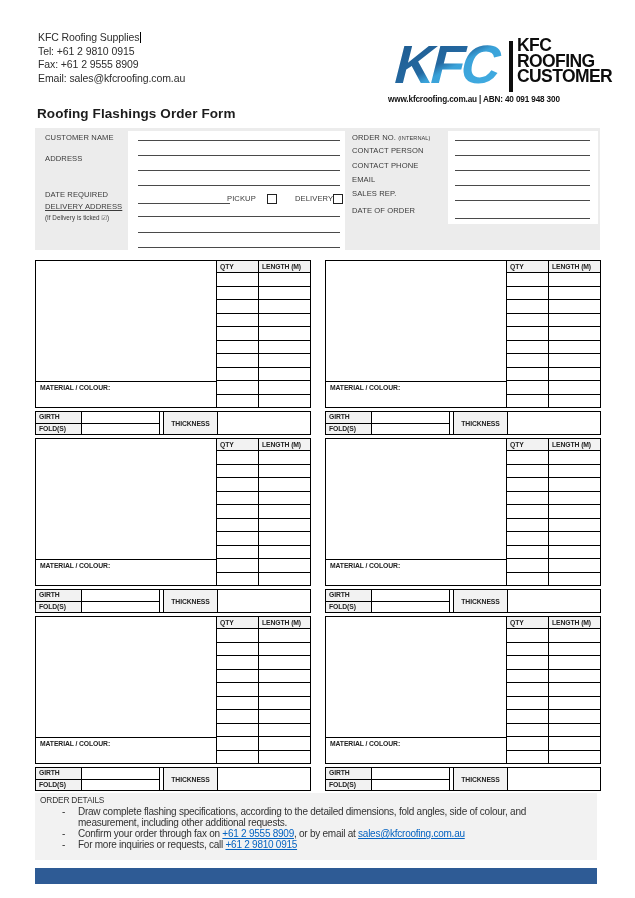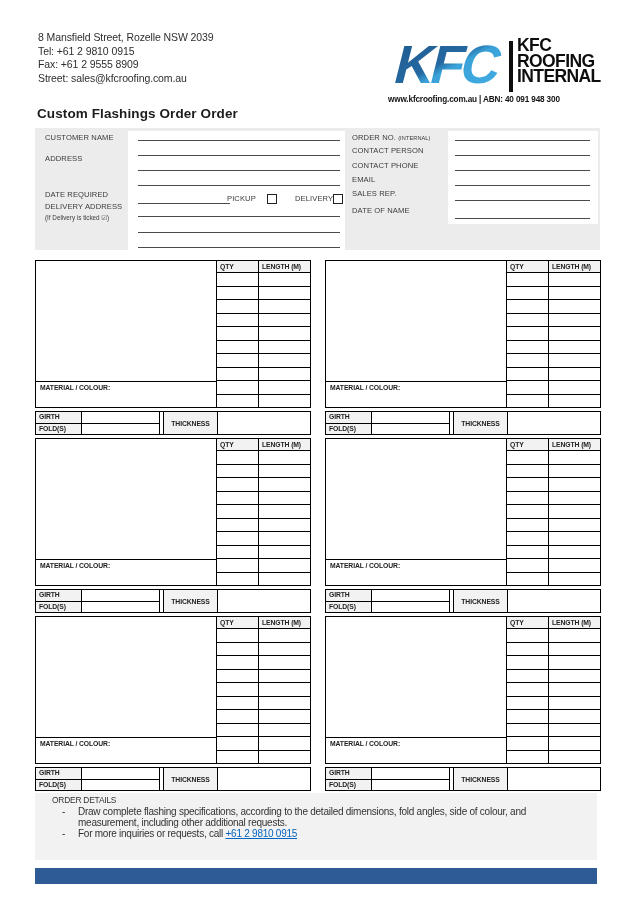--- a/index.html
+++ b/index.html
@@ -39,36 +39,36 @@
   .g-row{position:absolute;left:0;width:124px;height:11px;display:flex;}
   .g-row.r1{top:0;border-bottom:1px solid #000;}
   .g-row.r2{top:12px;height:10px;}
   .g-label{width:46px;background:#f2f2f2;font-size:6.8px;font-weight:bold;line-height:10px;padding-left:3px;border-right:1px solid #000;letter-spacing:-0.1px;color:#222;box-sizing:border-box;}
   .g-value{flex:1;border-right:1px solid #000;background:#fff;}
   .thick-label{position:absolute;left:127px;top:0;width:55px;height:22px;background:#f2f2f2;border-left:1px solid #000;border-right:1px solid #000;font-size:6.8px;font-weight:bold;display:flex;align-items:center;justify-content:center;letter-spacing:-0.1px;color:#222;box-sizing:border-box;}
   .thick-value{position:absolute;left:183px;top:0;right:0;bottom:0;}
 
   
   .details-panel{left:35px;top:793px;width:562px;height:67px;background:#f2f2f2;}
-  .details-heading{position:absolute;left:5px;top:2px;font-size:8.4px;letter-spacing:-0.2px;color:#333;margin-left:12px;}
+  .details-heading{position:absolute;left:5px;top:2px;font-size:8.4px;letter-spacing:-0.2px;color:#333;}
   .bullets{position:absolute;left:25px;top:13px;width:528px;}
   .bullet{position:relative;padding-left:18px;font-size:10px;line-height:11px;letter-spacing:-0.25px;color:#333;}
   .bullet::before{content:"-";position:absolute;left:2px;top:0;}
   .lnk{color:#0563c1;text-decoration:underline;cursor:pointer;}
 
   .footer-bar{left:35px;top:868px;width:562px;height:16px;background:#2e5b95;}
 </style>
 </head>
 <body>
 
 <div class="abs company">
-  <div>8 Mansfield Street, Rozelle NSW 2039</div>
+  <div><span>KFC Roofing Supplies</span><span class="caret"></span></div>
   <div>Tel: +61 2 9810 0915</div>
   <div>Fax: +61 2 9555 8909</div>
-  <div>Street: sales@kfcroofing.com.au</div>
+  <div>Email: sales@kfcroofing.com.au</div>
 </div>
 
 <div class="abs logo-glyph">
   <svg width="122" height="60" viewBox="0 0 122 60" xmlns="http://www.w3.org/2000/svg">
     <defs>
       <linearGradient id="kfcg" x1="0" y1="0" x2="1" y2="1">
         <stop offset="0" stop-color="#1d5a8f"></stop>
         <stop offset="0.45" stop-color="#2468a0"></stop>
         <stop offset="0.55" stop-color="#3aa2d9"></stop>
         <stop offset="1" stop-color="#42aee3"></stop>
@@ -76,37 +76,37 @@
     </defs>
     <g transform="skewX(-14)">
       <text x="18" y="50" font-family="Liberation Sans, sans-serif" font-weight="bold" font-size="54" letter-spacing="-3" fill="url(#kfcg)">KFC</text>
     </g>
   </svg>
 </div>
 <div class="abs logo-bar"></div>
 <div class="abs logo-text">
   <div>KFC</div>
   <div>ROOFING</div>
-  <div>INTERNAL</div>
+  <div>CUSTOMER</div>
 </div>
 <div class="abs logo-tagline">www.kfcroofing.com.au | ABN: 40 091 948 300</div>
 
-<div class="abs page-title">Custom Flashings Order Order</div>
+<div class="abs page-title">Roofing Flashings Order Form</div>
 
 <div class="abs form-panel">
 
   <div class="wbox" style="left:93px;top:3px;width:217px;height:61px;"></div>
   <div class="wbox" style="left:93px;top:64px;width:217px;height:15px;"></div>
   <div class="wbox" style="left:93px;top:79px;width:217px;height:43px;"></div>
   <div class="wbox" style="left:413px;top:3px;width:150px;height:93px;"></div>
 
   <div class="flabel" style="left:10px;top:5px;">CUSTOMER NAME</div>
   <div class="flabel" style="left:10px;top:26px;">ADDRESS</div>
   <div class="flabel" style="left:10px;top:62px;">DATE REQUIRED</div>
-  <div class="flabel" style="left:10px;top:74px;">DELIVERY ADDRESS</div>
+  <div class="flabel" style="left:10px;top:74px;text-decoration:underline;">DELIVERY ADDRESS</div>
   <div class="fnote" style="left:10px;top:86px;">(If Delivery is ticked ☑)</div>
 
   <div class="uline" style="left:103px;top:12px;width:202px;"></div>
   <div class="uline" style="left:103px;top:27px;width:202px;"></div>
   <div class="uline" style="left:103px;top:42px;width:202px;"></div>
   <div class="uline" style="left:103px;top:57px;width:202px;"></div>
   <div class="uline" style="left:103px;top:75px;width:92px;"></div>
   <div class="uline" style="left:103px;top:88px;width:202px;"></div>
   <div class="uline" style="left:103px;top:104px;width:202px;"></div>
   <div class="uline" style="left:103px;top:119px;width:202px;"></div>
@@ -114,21 +114,21 @@
   <div class="flabel" style="left:192px;top:66px;">PICKUP</div>
   <div class="cbox" style="left:232px;top:66px;"></div>
   <div class="flabel" style="left:260px;top:66px;">DELIVERY</div>
   <div class="cbox" style="left:298px;top:66px;"></div>
 
   <div class="flabel" style="left:317px;top:5px;"><span>ORDER NO.</span> <span class="small">(INTERNAL)</span></div>
   <div class="flabel" style="left:317px;top:18px;">CONTACT PERSON</div>
   <div class="flabel" style="left:317px;top:33px;">CONTACT PHONE</div>
   <div class="flabel" style="left:317px;top:47px;">EMAIL</div>
   <div class="flabel" style="left:317px;top:61px;">SALES REP.</div>
-  <div class="flabel" style="left:317px;top:78px;">DATE OF NAME</div>
+  <div class="flabel" style="left:317px;top:78px;">DATE OF ORDER</div>
 
   <div class="uline" style="left:420px;top:12px;width:135px;"></div>
   <div class="uline" style="left:420px;top:27px;width:135px;"></div>
   <div class="uline" style="left:420px;top:42px;width:135px;"></div>
   <div class="uline" style="left:420px;top:57px;width:135px;"></div>
   <div class="uline" style="left:420px;top:72px;width:135px;"></div>
   <div class="uline" style="left:420px;top:90px;width:135px;"></div>
 </div>
 
 <div id="blocks">
@@ -550,17 +550,18 @@
       <div class="thick-label">THICKNESS</div>
       <div class="thick-value"></div>
     </div>
   </div>
 </div>
 
 <div class="abs details-panel">
   <div class="details-heading">ORDER DETAILS</div>
   <div class="bullets">
     <div class="bullet">Draw complete flashing specifications, according to the detailed dimensions, fold angles, side of colour, and measurement, including other additional requests.</div>
+    <div class="bullet"><span>Confirm your order through fax on </span><span class="lnk">+61 2 9555 8909</span><span>, or by email at </span><span class="lnk">sales@kfcroofing.com.au</span></div>
     <div class="bullet"><span>For more inquiries or requests, call </span><span class="lnk">+61 2 9810 0915</span></div>
   </div>
 </div>
 
 <div class="abs footer-bar"></div>
 
 </body></html>

